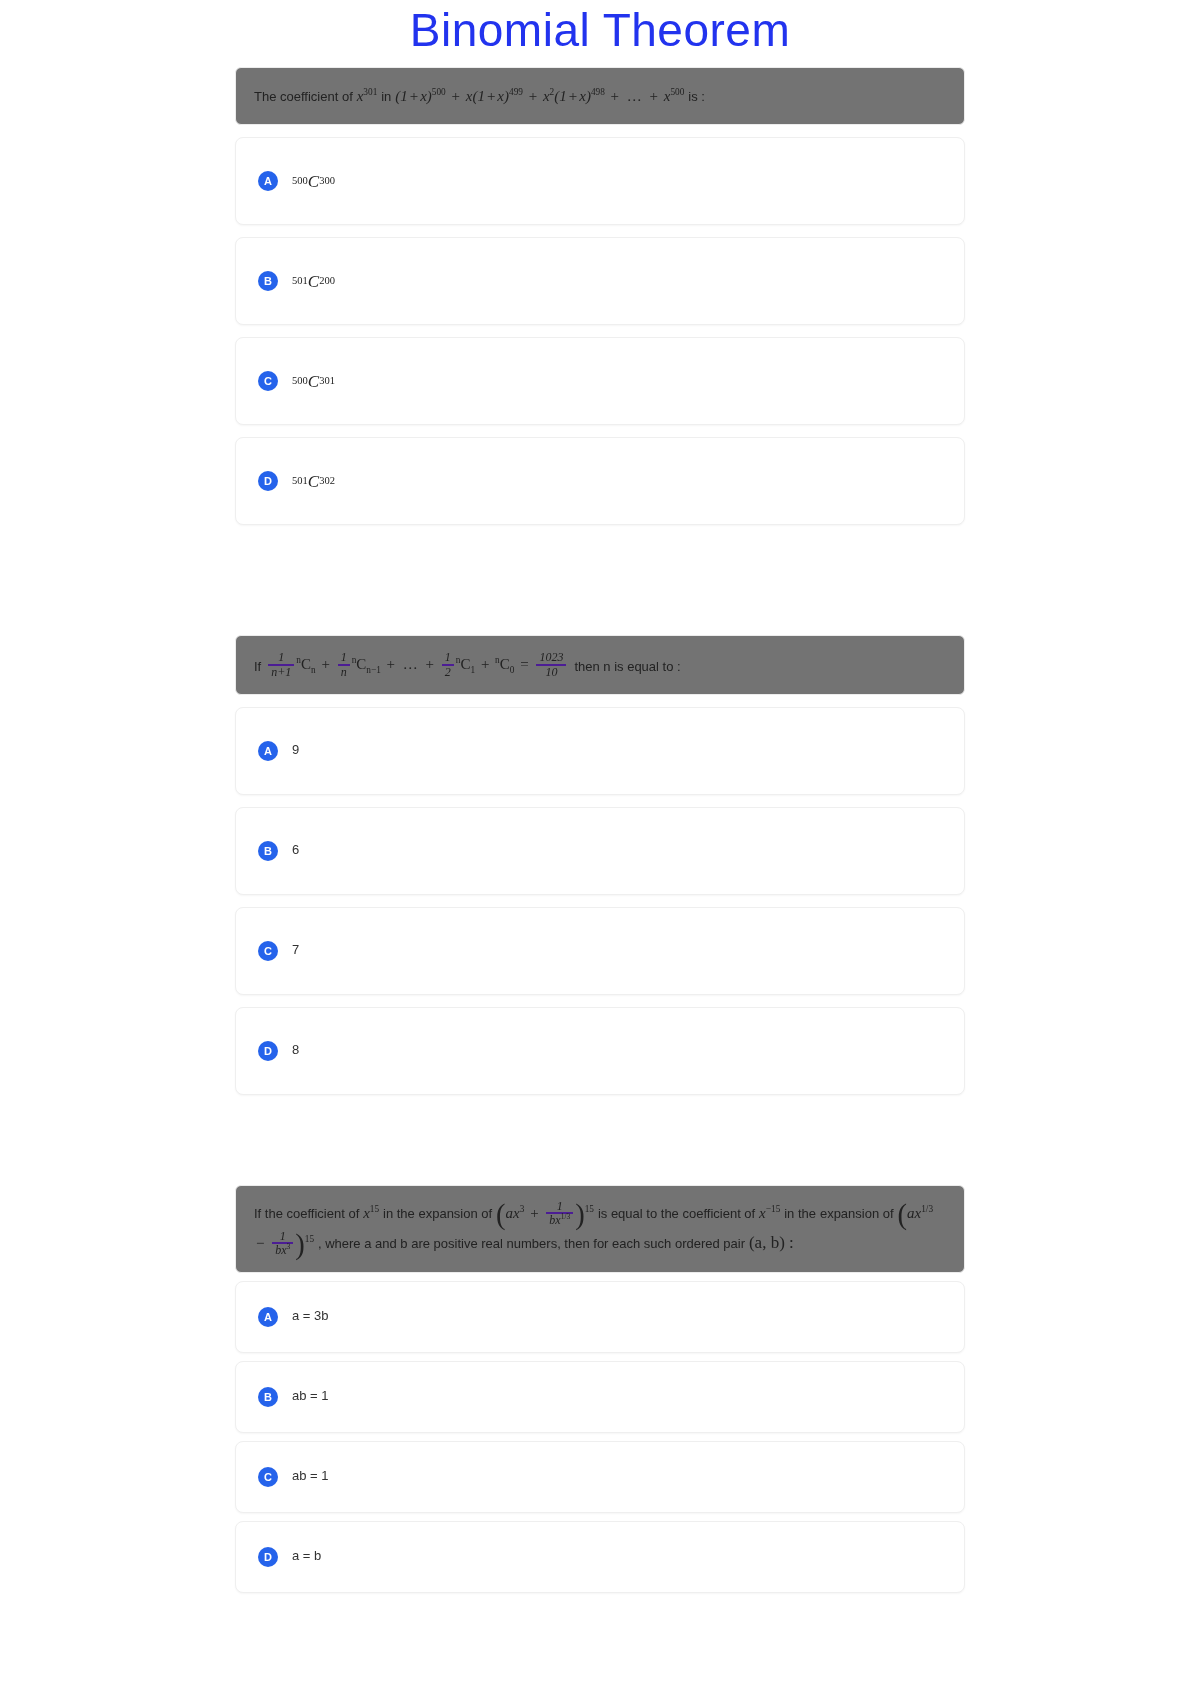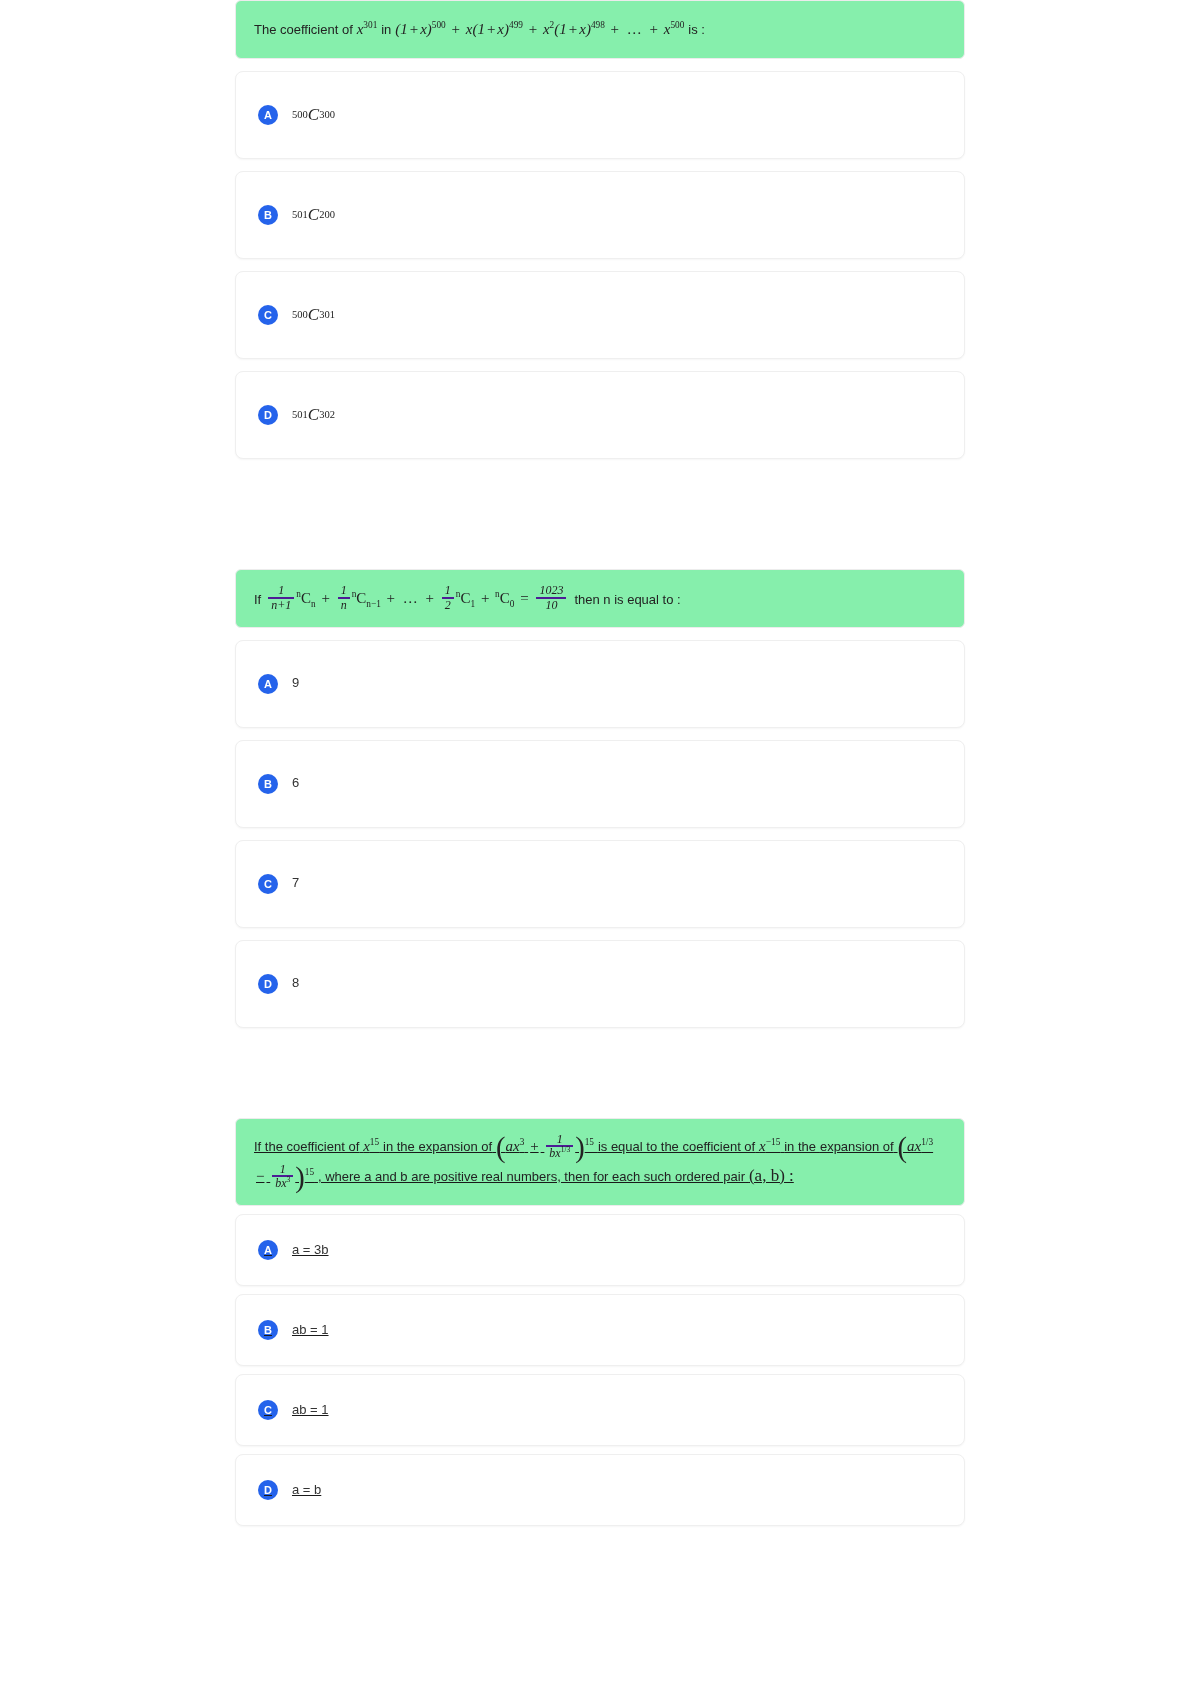--- a/index.html
+++ b/index.html
@@ -29,24 +29,24 @@
     margin: 4px 0 10px 0;
     font-family: "Liberation Sans", sans-serif;
     line-height: 1.15;
   }
   .q-block {
     width: 730px;
     margin: 0 auto 0 auto;
     padding-left: 0;
   }
   .q-wrap { margin-bottom: 80px; }
-  .q-wrap:last-child { margin-bottom: 17px; text-decoration: underline; }
+  .q-wrap:last-child { margin-bottom: 17px; }
 
   .q-card {
-    background: #86efac;
+    background: #737373;
     border: 1px solid #ececec;
     border-radius: 6px;
     padding: 14px 18px 14px 18px;
     box-sizing: border-box;
     width: 100%;
     font-size: 14px;
     line-height: 1.9;
     color: #222;
     box-shadow: 0 0 0 rgba(0,0,0,0);
   }
@@ -141,20 +141,21 @@
   }
   .op { font-family: "Liberation Serif", serif; font-style: normal; padding: 0 2px; }
   .txt { font-family: "Liberation Sans", sans-serif; font-style: normal; font-size: 13px; }
   .inline-row { display: inline-flex; align-items: flex-end; }
 </style>
 </head>
 <body>
 
 <div class="page">
 
+  <h1 class="page-title">Binomial Theorem</h1>
 
   <div class="q-block q-wrap">
 
     <div class="q-card">
       <span class="txt">The coefficient of</span>
       <span class="math">x<sup>301</sup></span>
       <span class="txt">in</span>
       <span class="math">(1<span class="op">+</span>x)<sup>500</sup> <span class="op">+</span> x(1<span class="op">+</span>x)<sup>499</sup> <span class="op">+</span> x<sup>2</sup>(1<span class="op">+</span>x)<sup>498</sup> <span class="op">+</span> <span class="op">…</span> <span class="op">+</span> x<sup>500</sup></span>
       <span class="txt">is :</span>
     </div>

